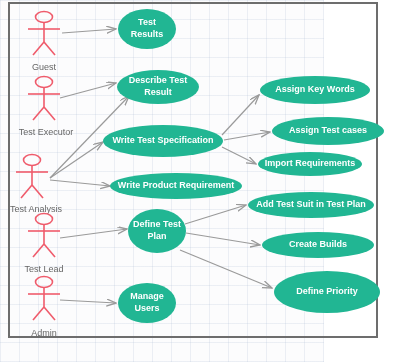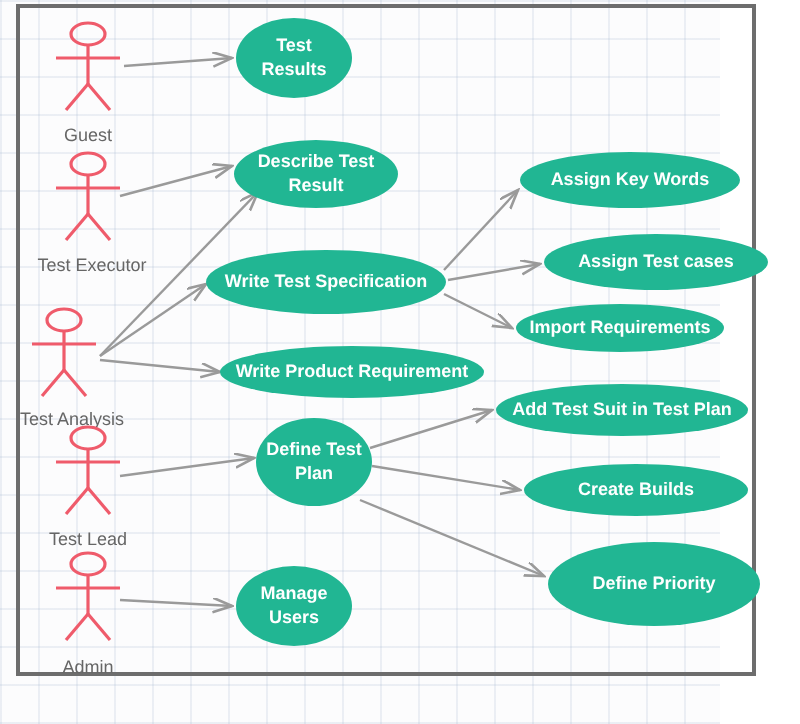--- a/index.html
+++ b/index.html
@@ -4,21 +4,21 @@
 <style>
   html,body{margin:0;padding:0;background:#ffffff;}
   body{width:400px;height:362px;overflow:hidden;
        font-family:"Liberation Sans", sans-serif;}
   #stage{position:relative;width:324px;height:362px;
          background-color:#fcfcfd;
          background-image:
             linear-gradient(to right, rgba(150,170,200,0.16) 1px, transparent 1px),
             linear-gradient(to bottom, rgba(150,170,200,0.16) 1px, transparent 1px);
          background-size:19px 19px;
-         background-position:0px 0px;padding-left:36px;}
+         background-position:0px 0px;}
   #frame{position:absolute;left:8px;top:2px;width:370px;height:336px;
          border:2px solid #6d6d6d;box-sizing:border-box;background:transparent;}
   svg#canvas{position:absolute;left:0;top:0;width:400px;height:362px;}
   .uc-text{fill:#ffffff;font-family:"Liberation Sans", sans-serif;
            font-weight:bold;text-anchor:middle;dominant-baseline:middle;}
   .actor-label{fill:#666666;font-family:"Liberation Sans", sans-serif;
                font-size:9px;text-anchor:middle;dominant-baseline:middle;}
 </style>
 </head>
 <body>

